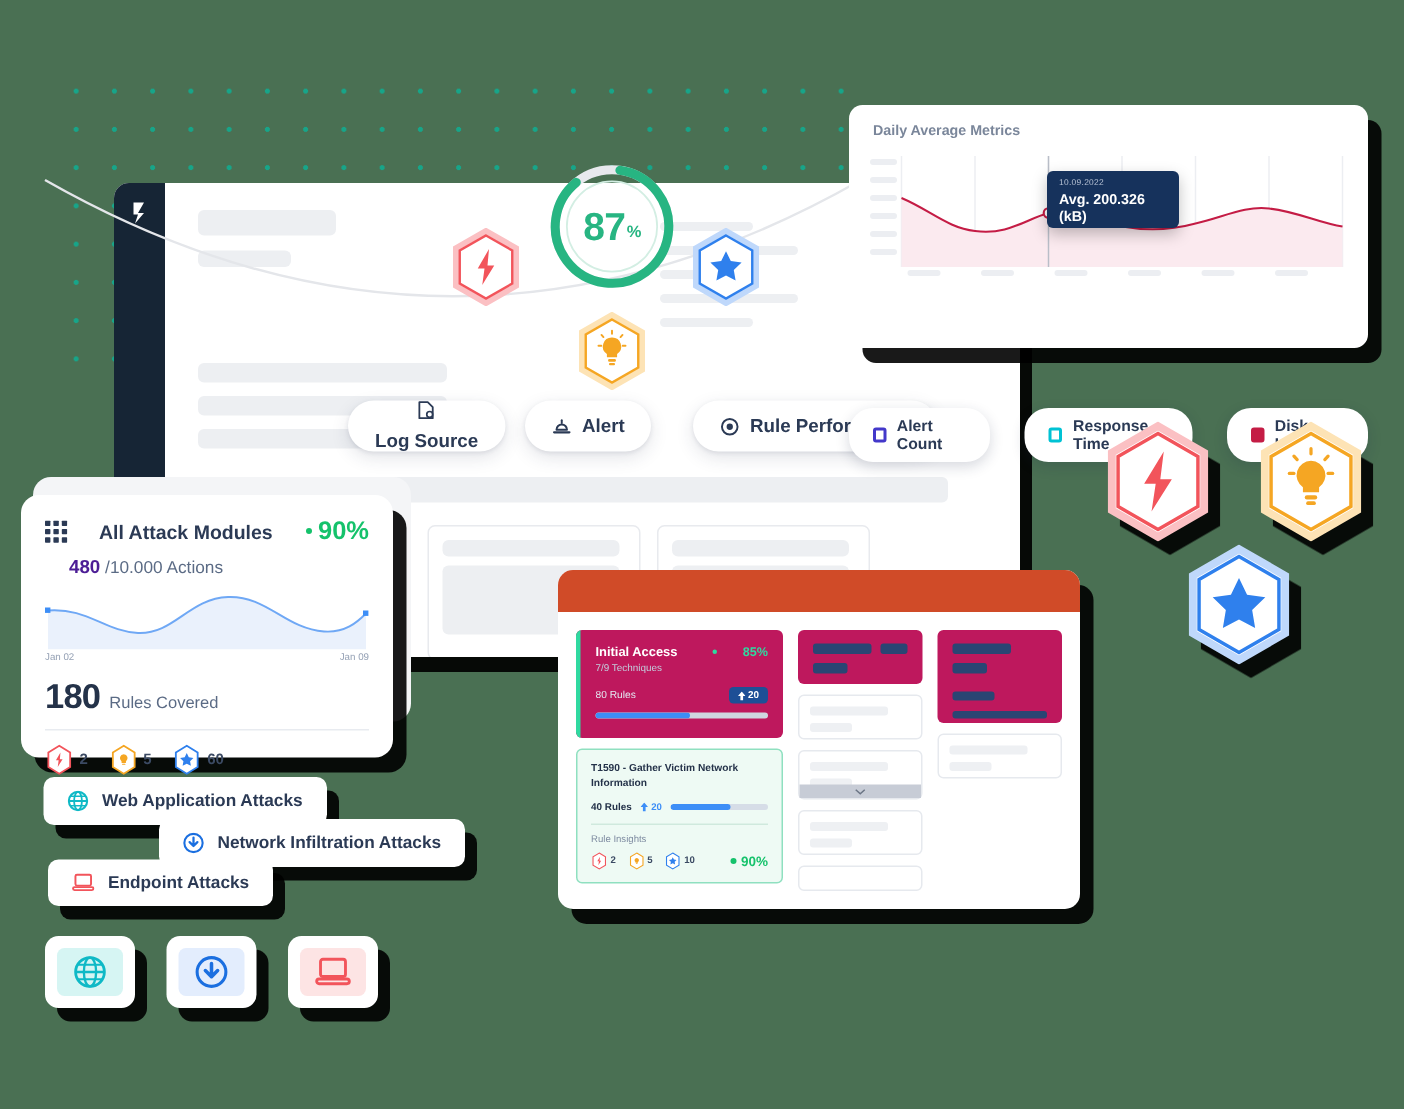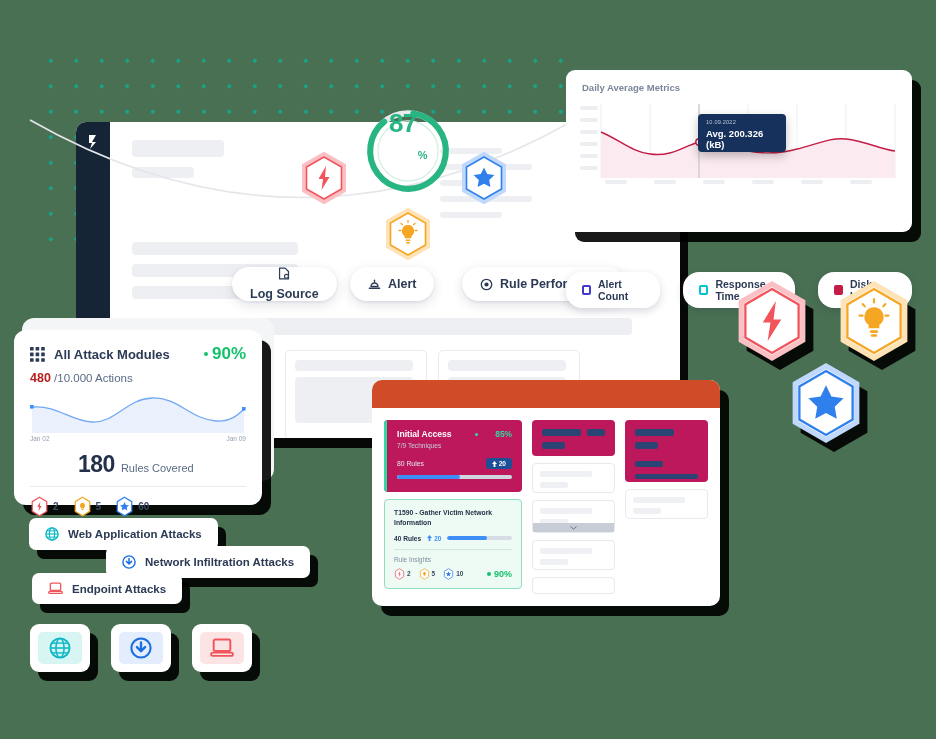--- a/index.html
+++ b/index.html
@@ -37,21 +37,21 @@
   .sk{background:#edeff2;border-radius:4px;position:absolute;}
 
   .arc{
     position:absolute;left:0px;top:110px;width:604px;height:120px;
     overflow:hidden;pointer-events:none;
   }
 
   
   .gauge{position:absolute;left:365px;top:108px;width:86px;height:86px;}
   .gauge .pct{
-    position:absolute;inset:0;display:flex;justify-content:center;
+    position:absolute;inset:0;display:flex;align-items:center;justify-content:center;
     color:#27b582;font-size:26px;font-weight:700;letter-spacing:-.5px;
   }
   .gauge .pct small{font-size:11px;font-weight:600;margin-left:1px;align-self:center;padding-top:8px;}
 
   
   .pill{
     position:absolute;height:34px;border-radius:18px;background:#fff;
     box-shadow:0 4px 12px rgba(35,50,80,.13), 0 1px 3px rgba(35,50,80,.10);
     display:flex;align-items:center;gap:7px;padding:0 18px;
     color:#2b3a55;font-size:12.5px;font-weight:700;white-space:nowrap;
@@ -87,29 +87,29 @@
     position:absolute;left:22px;top:318px;width:252px;height:163px;
     background:#f4f5f7;border-radius:12px;
   }
   .amcard{
     position:absolute;left:14px;top:330px;width:248px;height:175px;
     background:#fff;border-radius:12px;
     box-shadow:9px 10px 0 0 rgba(0,0,0,.9);
     padding:14px 16px;box-sizing:border-box;
   }
   .amhead{display:flex;align-items:center;justify-content:space-between;}
-  .amtitle{display:flex;align-items:center;gap:9px;font-size:13px;font-weight:700;color:#2b3a55;}
+  .amtitle{display:flex;align-items:center;gap:21px;font-size:13px;font-weight:700;color:#2b3a55;}
   .ampct{color:#15c26b;font-size:17px;font-weight:700;display:flex;align-items:center;gap:4px;}
   .dotg{width:4px;height:4px;border-radius:50%;background:#15c26b;display:inline-block;}
   .amsub{margin-top:7px;font-size:11.5px;color:#5b6b85;}
-  .amsub b{color:#b91c1c;font-size:12.5px;font-weight:700;}
+  .amsub b{color:#4c1d95;font-size:12.5px;font-weight:700;margin-left:16px;}
   .amchart{margin-top:6px;position:relative;height:42px;}
   .amdates{display:flex;justify-content:space-between;font-size:6.5px;color:#94a0b4;margin-top:2px;}
   .amrules{margin-top:9px;display:flex;align-items:baseline;gap:6px;}
-  .amrules .n{font-size:23px;font-weight:700;color:#243249;letter-spacing:-.5px;margin-left:48px;}
+  .amrules .n{font-size:23px;font-weight:700;color:#243249;letter-spacing:-.5px;}
   .amrules .l{font-size:11px;color:#5b6b85;}
   .amhr{margin-top:8px;height:1px;background:#e8ebf0;}
   .amicons{margin-top:9px;display:flex;align-items:center;gap:14px;}
   .amicons .it{display:flex;align-items:center;gap:4px;font-size:10px;color:#3b4a63;font-weight:600;}
 
   
   .chip{
     position:absolute;background:#fff;border-radius:7px;
     display:flex;align-items:center;gap:9px;padding:9px 16px;
     font-size:11.5px;font-weight:700;color:#2b3a55;white-space:nowrap;

